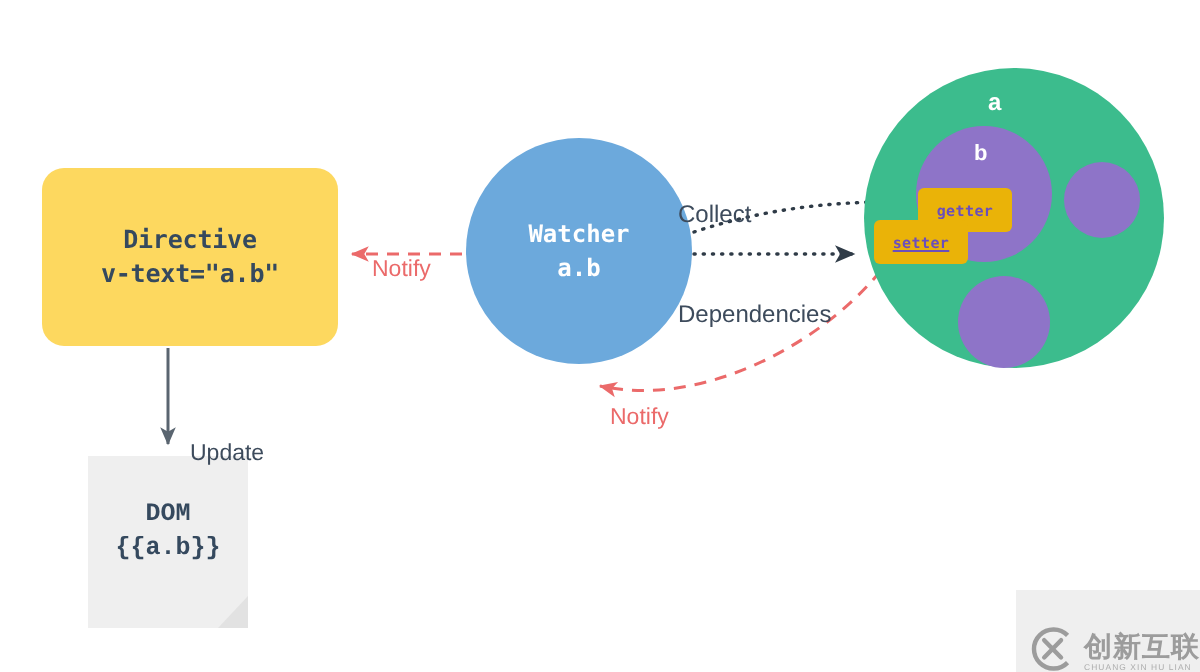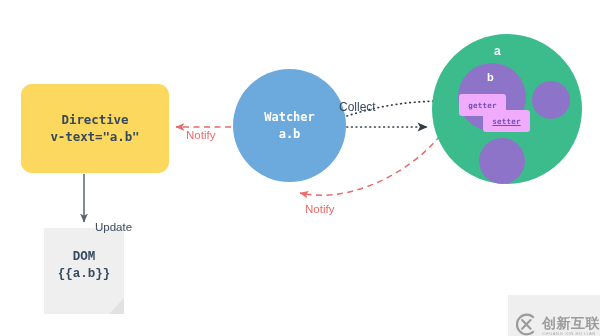--- a/index.html
+++ b/index.html
@@ -156,33 +156,33 @@
     left: 479px;
     top: 138px;
     width: 46px;
     height: 46px;
     border-radius: 50%;
     background: #8E74C8;
   }
   .accessor {
     position: absolute;
     height: 22px;
-    background: #f0abfc;
+    background: #eab308;
     border-radius: 3px;
     display: flex;
     align-items: center;
     justify-content: center;
     font-family: "DejaVu Sans Mono", "Liberation Mono", monospace;
     font-size: 7.5px;
     font-weight: bold;
     color: #6B4FBB;
     letter-spacing: 0.2px;
   }
   .accessor-getter { left: 459px; top: 94px; width: 47px; }
-  .accessor-setter { left: 483px; top: 110px; width: 47px; text-decoration: underline; }
+  .accessor-setter { left: 437px; top: 110px; width: 47px; text-decoration: underline; }
 
   
   .edge-label {
     position: absolute;
     font-family: "Liberation Sans", sans-serif;
     white-space: pre;
   }
   .label-collect {
     left: 339px;
     top: 66px;
@@ -293,20 +293,21 @@
   <div class="obj-label-b">b</div>
 
   <div class="prop-circle-right"></div>
   <div class="prop-circle-bottom"></div>
 
   <div class="accessor accessor-getter">getter</div>
   <div class="accessor accessor-setter">setter</div>
 
   <div class="edge-label label-collect">
     <div>Collect</div>
+    <div>Dependencies</div>
   </div>
   <div class="edge-label label-notify-top">Notify</div>
   <div class="edge-label label-notify-bottom">Notify</div>
   <div class="edge-label label-update">Update</div>
 
   <div class="watermark">
     <svg class="wm-logo" width="23" height="23" viewBox="0 0 24 24">
       <path d="M19.6,4.9 A10.2,10.2 0 1 0 19.6,19.1" fill="none" stroke="#9C9C9C" stroke-width="2.3"></path>
       <path d="M7.4,7.4 L16.2,16.4 M16.2,7.4 L7.4,16.4" stroke="#9C9C9C" stroke-width="2.3" stroke-linecap="round"></path>
     </svg>

